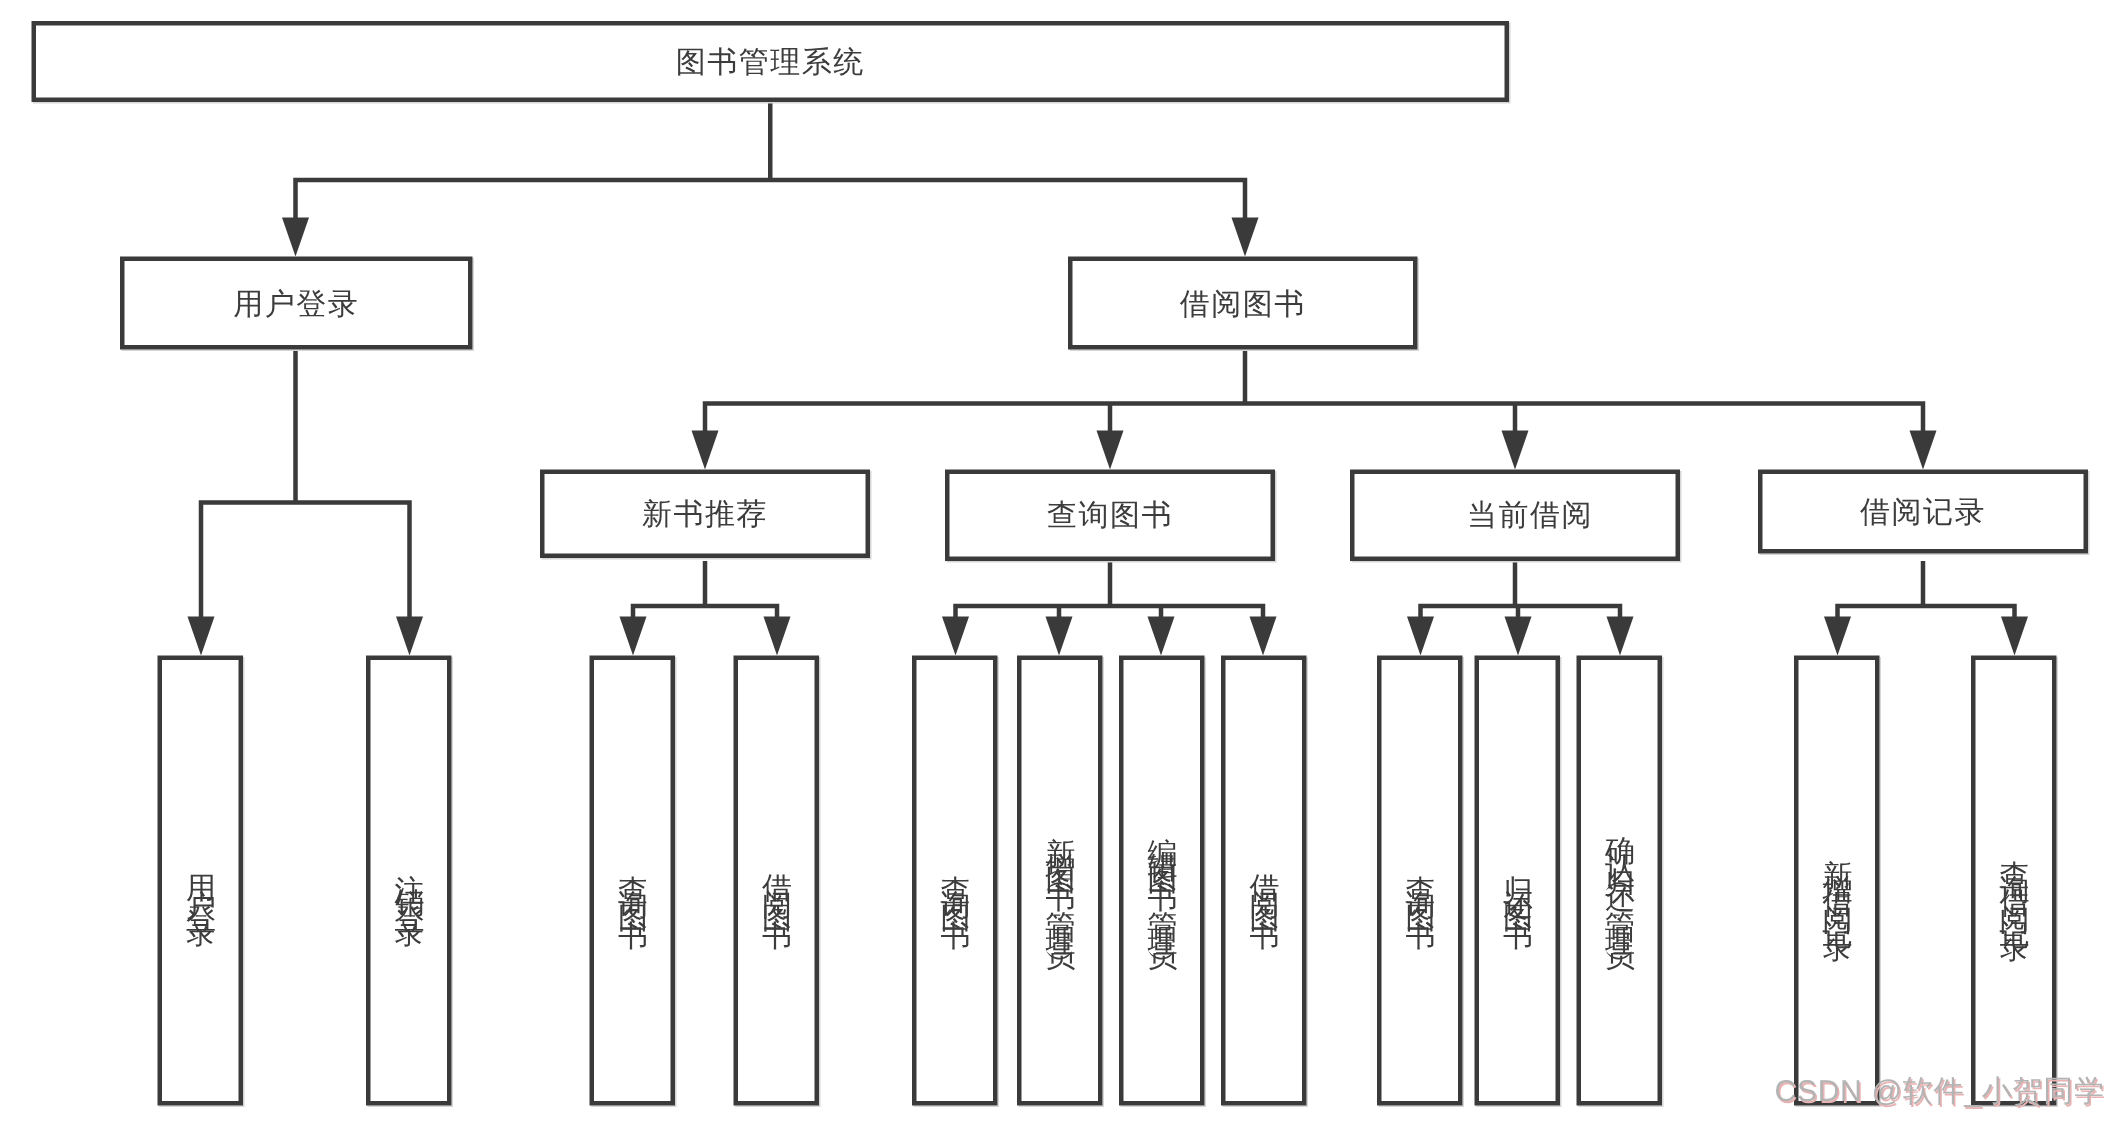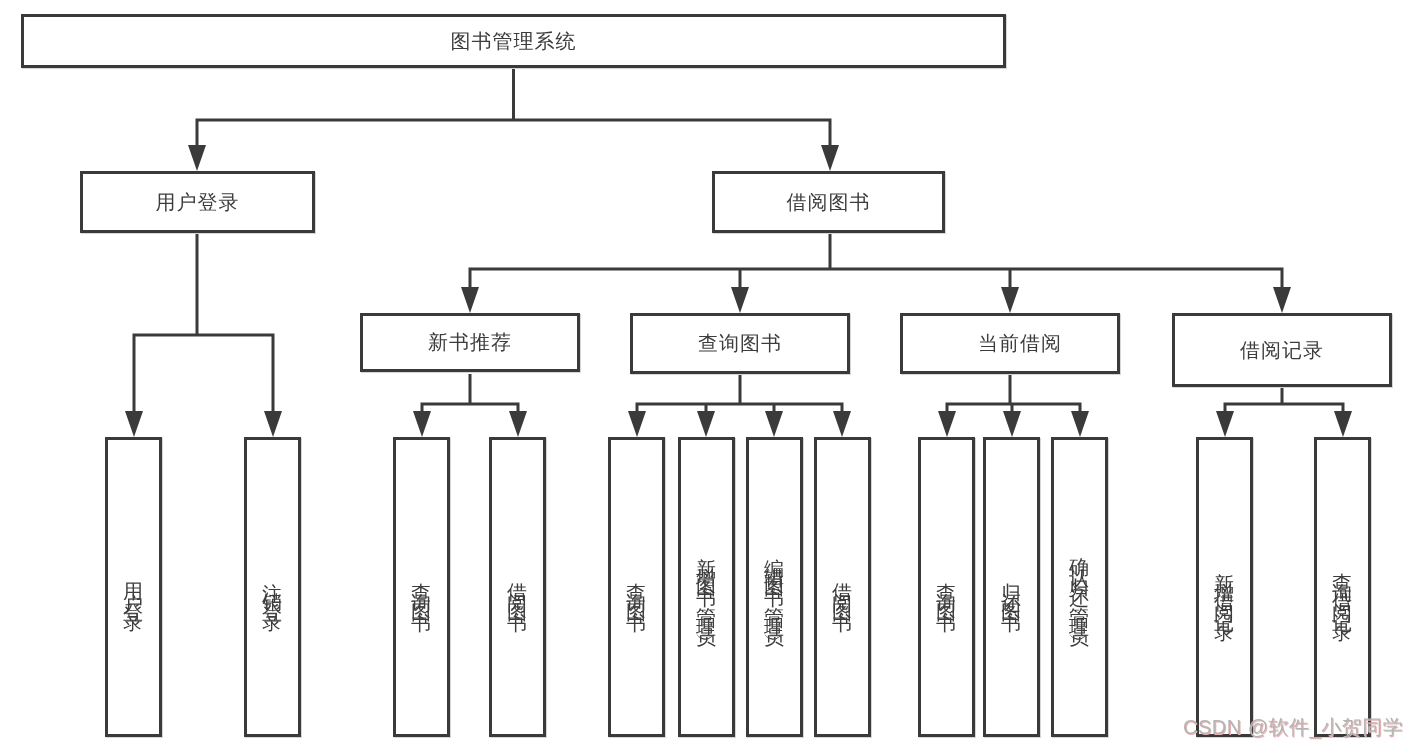--- a/index.html
+++ b/index.html
@@ -80,21 +80,21 @@
 
   <div class="hbox" style="left:360px;top:313px;width:220px;height:59px;">
     <span>新书推荐</span>
   </div>
   <div class="hbox" style="left:630px;top:313px;width:220px;height:61px;">
     <span>查询图书</span>
   </div>
   <div class="hbox" style="left:900px;top:313px;width:220px;height:61px;padding-left:20px;">
     <span>当前借阅</span>
   </div>
-  <div class="hbox" style="left:1172px;top:313px;width:220px;height:74px;">
+  <div class="hbox" style="left:1172px;top:313px;width:220px;height:56px;">
     <span>借阅记录</span>
   </div>
 
   <div class="vbox" style="left:105px;top:437px;width:57px;height:300px;">
     <span class="vtext">用户登录</span>
   </div>
   <div class="vbox" style="left:244px;top:437px;width:57px;height:300px;">
     <span class="vtext">注销登录</span>
   </div>
 

